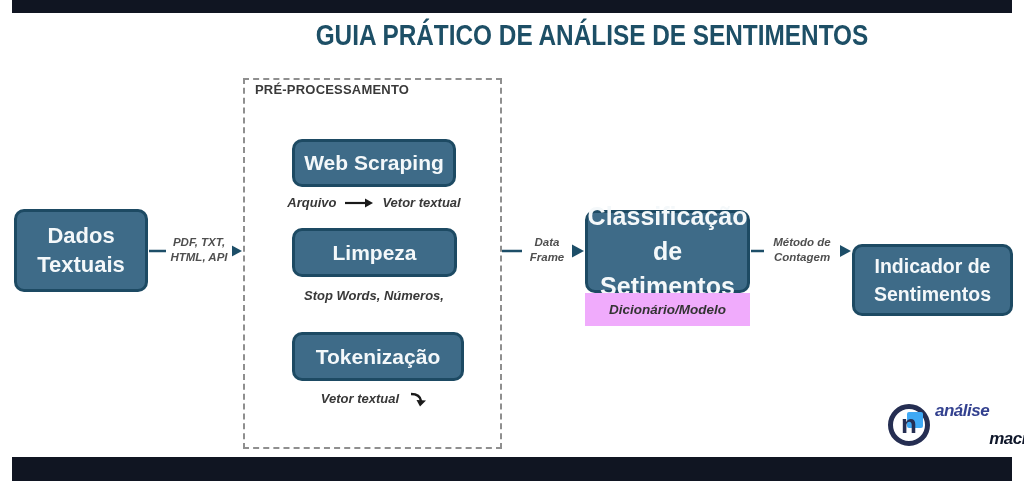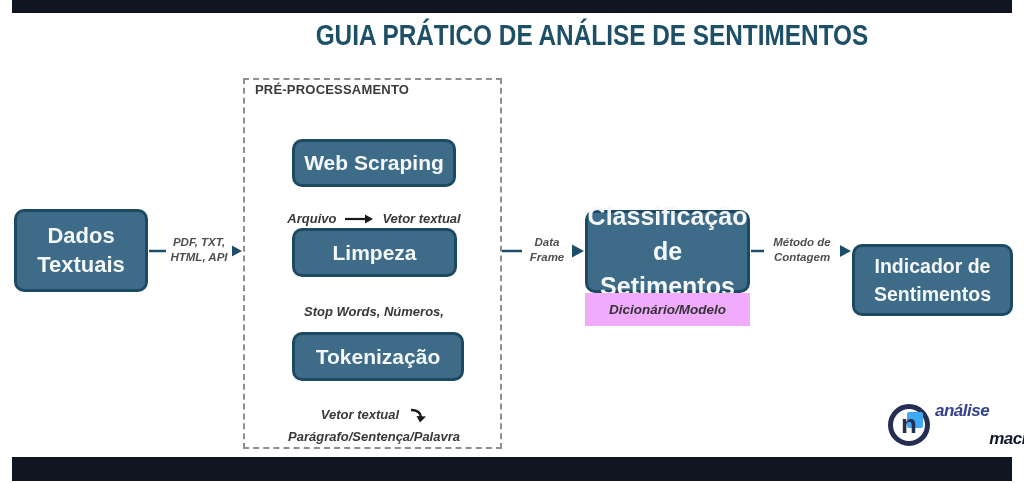--- a/index.html
+++ b/index.html
@@ -43,21 +43,21 @@
   #node-indic{left:852px;top:212px;width:161px;height:72px;font-size:19.5px;line-height:1.45;margin-top:32px;}
   
   #dict-box{
     left:585px;top:293px;width:165px;height:33px;background:#f0abfc;z-index:3;
     display:flex;align-items:center;justify-content:center;
     color:#333333;font-weight:700;font-style:italic;font-size:13.5px;
   }
   
   .caption{
     color:#383838;font-weight:700;font-style:italic;font-size:13px;z-index:3;
-    text-align:center;line-height:1.35;margin-top:16px;
+    text-align:center;line-height:1.35;
   }
   #caption-web{left:264px;top:194px;width:220px;display:flex;align-items:center;justify-content:center;gap:9px;}
   #caption-limpeza{left:274px;top:287px;width:200px;}
   #caption-token-1{left:284px;top:390px;width:180px;display:flex;align-items:center;justify-content:center;gap:10px;}
   #caption-token-2{left:254px;top:412px;width:240px;}
   .mini-arrow{flex:0 0 auto;display:block;}
   
   .edge-label{
     z-index:4;background:#ffffff;color:#4f4f4f;font-weight:700;font-style:italic;
     font-size:11.5px;line-height:1.3;text-align:center;padding:1px 2px;
@@ -156,23 +156,20 @@
     <div>Stop Words, Números,</div>
   </div>
 
   <div id="caption-token-1" class="abs caption">
     <span>Vetor textual</span>
     <svg class="mini-arrow" width="18" height="16" viewBox="0 0 18 16">
       <path d="M2 3 Q11 3 12 10" stroke="#1a1a1a" stroke-width="2.4" fill="none"></path>
       <polygon points="7.5,9 17,9.5 11,15.5" fill="#1a1a1a"></polygon>
     </svg>
   </div>
-  <div id="caption-token-2" class="abs caption">
-    <span>Parágrafo/Sentença/Palavra</span>
-  </div>
 
   <div id="edge-label-1" class="abs edge-label">
     <div>PDF, TXT,</div>
     <div>HTML, API</div>
   </div>
   <div id="edge-label-2" class="abs edge-label">
     <div>Data</div>
     <div>Frame</div>
   </div>
   <div id="edge-label-3" class="abs edge-label">

